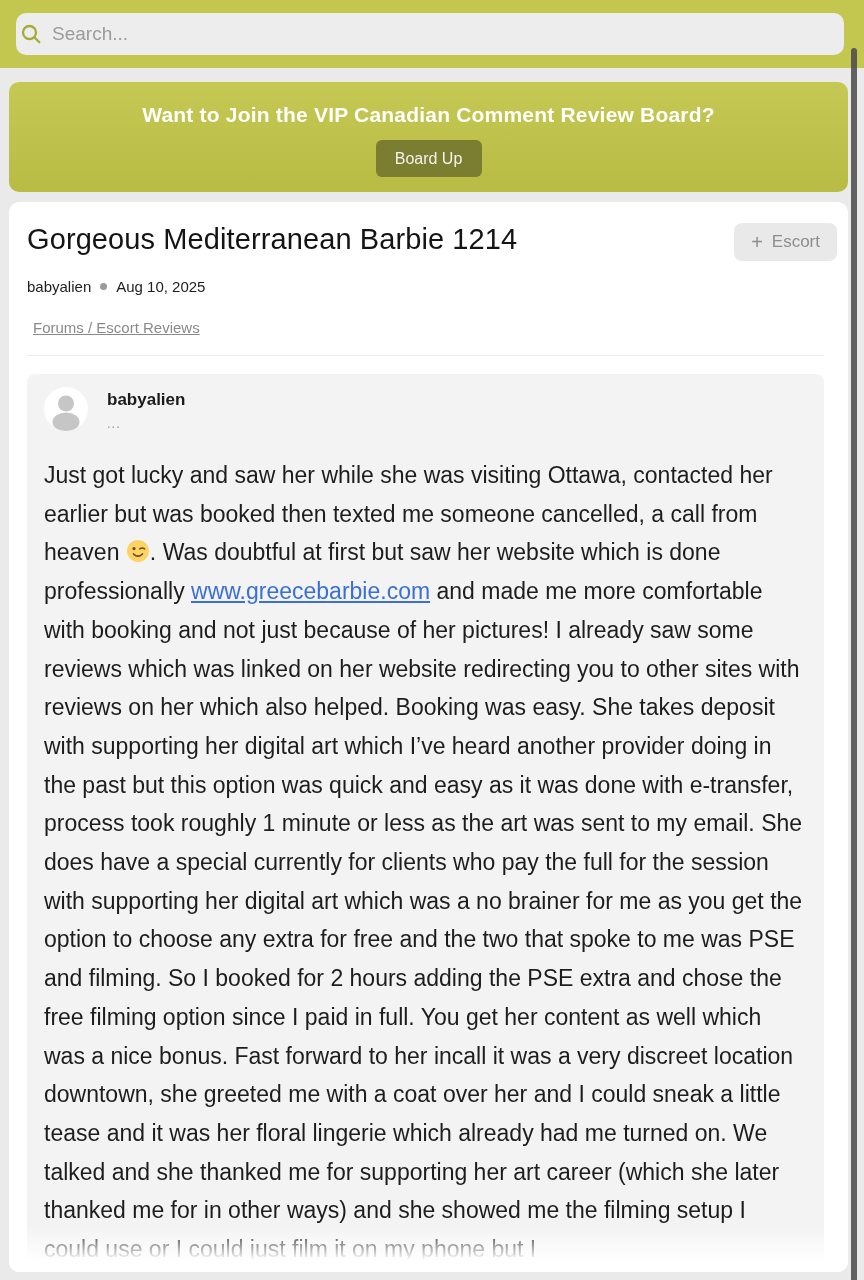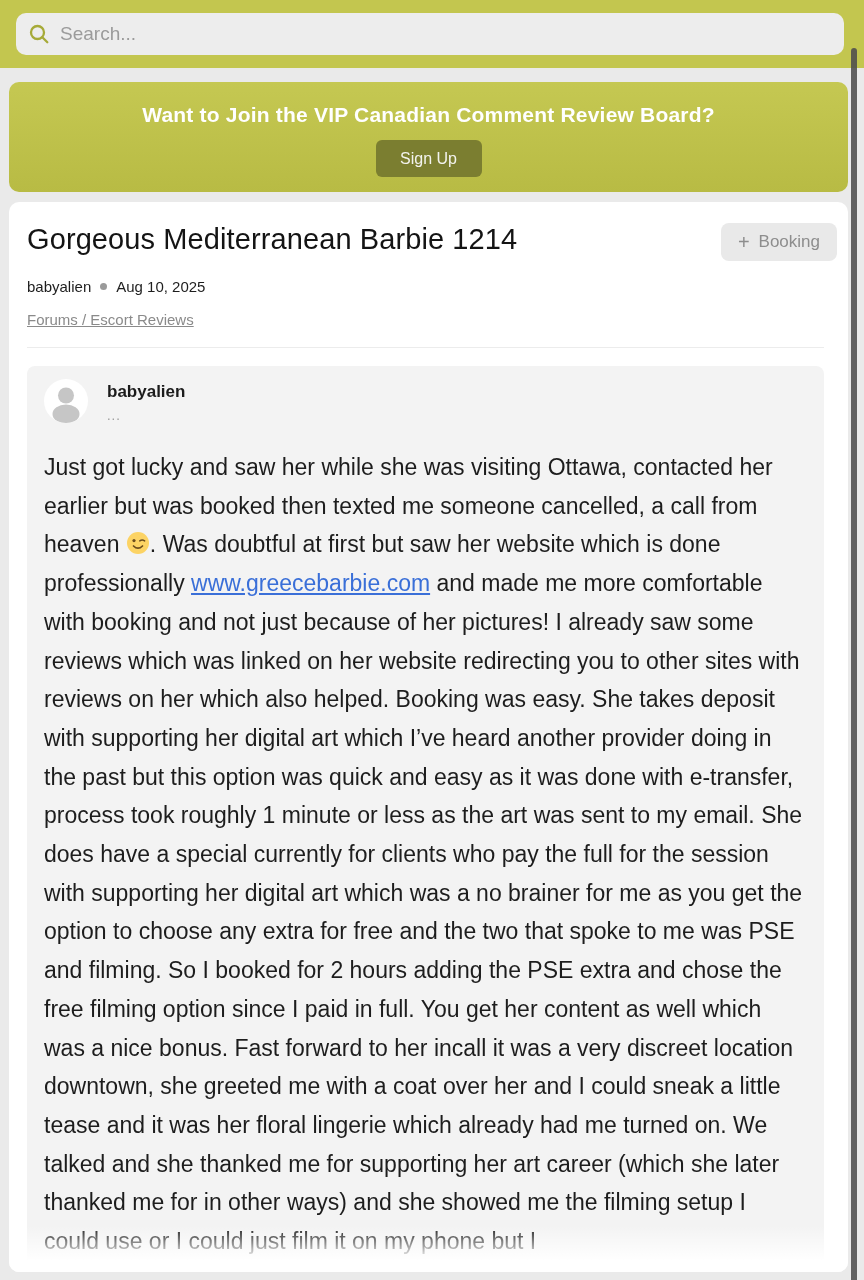--- a/index.html
+++ b/index.html
@@ -12,21 +12,21 @@
   }
 
   
   .topbar {
     position: absolute; top: 0; left: 0; width: 864px; height: 68px;
     background: #c3c64f;
   }
   .search-box {
     position: absolute; left: 16px; top: 13px; width: 828px; height: 42px;
     background: #ededed; border-radius: 10px;
-    display: flex; align-items: center; padding: 0 12px;
+    display: flex; align-items: center; padding: 0 4px;
   }
   .search-box svg { flex: 0 0 auto; margin-right: 10px; }
   .search-input {
     flex: 1; border: none; outline: none; background: transparent;
     font-size: 19px; color: #444;
     font-family: "Liberation Sans", sans-serif;
   }
   .search-input::placeholder { color: #9b9b9b; }
 
   
@@ -72,21 +72,21 @@
   }
   .comment-btn .plus { font-size: 20px; font-weight: 400; }
 
   .meta-row {
     display: flex; align-items: center; gap: 9px;
     padding: 0 18px; margin-top: 17px;
     font-size: 15px; color: #1e1e1e;
   }
   .dot-sep { width: 7px; height: 7px; border-radius: 50%; background: #9a9a9a; display: inline-block; }
 
-  .breadcrumb-row { padding: 0 18px; margin-top: 16px; }
+  .breadcrumb-row { padding: 0 24px; margin-top: 24px; }
   .breadcrumb-link { font-size: 15px; color: #8a8a8a; text-decoration: underline; }
 
   .divider { height: 1px; background: #ececec; margin: 18px 24px 0 18px; }
 
   
   .post-card {
     margin: 18px 24px 0 18px;
     background: #f3f3f3; border-radius: 8px;
     padding: 13px 17px 60px 17px;
   }
@@ -127,30 +127,30 @@
     <svg width="22" height="22" viewBox="0 0 22 22">
       <circle cx="9.5" cy="9.5" r="6.5" fill="none" stroke="#a6aa38" stroke-width="2.3"></circle>
       <line x1="14.3" y1="14.3" x2="19.3" y2="19.3" stroke="#a6aa38" stroke-width="2.3" stroke-linecap="round"></line>
     </svg>
     <input class="search-input" type="text" placeholder="Search..." style="">
   </div>
 </header>
 
 <section class="banner">
   <div class="banner-title">Want to Join the VIP Canadian Comment Review Board?</div>
-  <button class="signup-btn">Sign Up</button>
+  <button class="signup-btn">Board Up</button>
 </section>
 
 <main class="main-card">
 
   <div class="title-row">
     <h1 class="page-title">Gorgeous Mediterranean Barbie 1214</h1>
     <button class="comment-btn">
       <span class="plus">+</span>
-      <span>Booking</span>
+      <span>Escort</span>
     </button>
   </div>
 
   <div class="meta-row">
     <span>babyalien</span>
     <span class="dot-sep"></span>
     <span>Aug 10, 2025</span>
   </div>
 
   <div class="breadcrumb-row">

